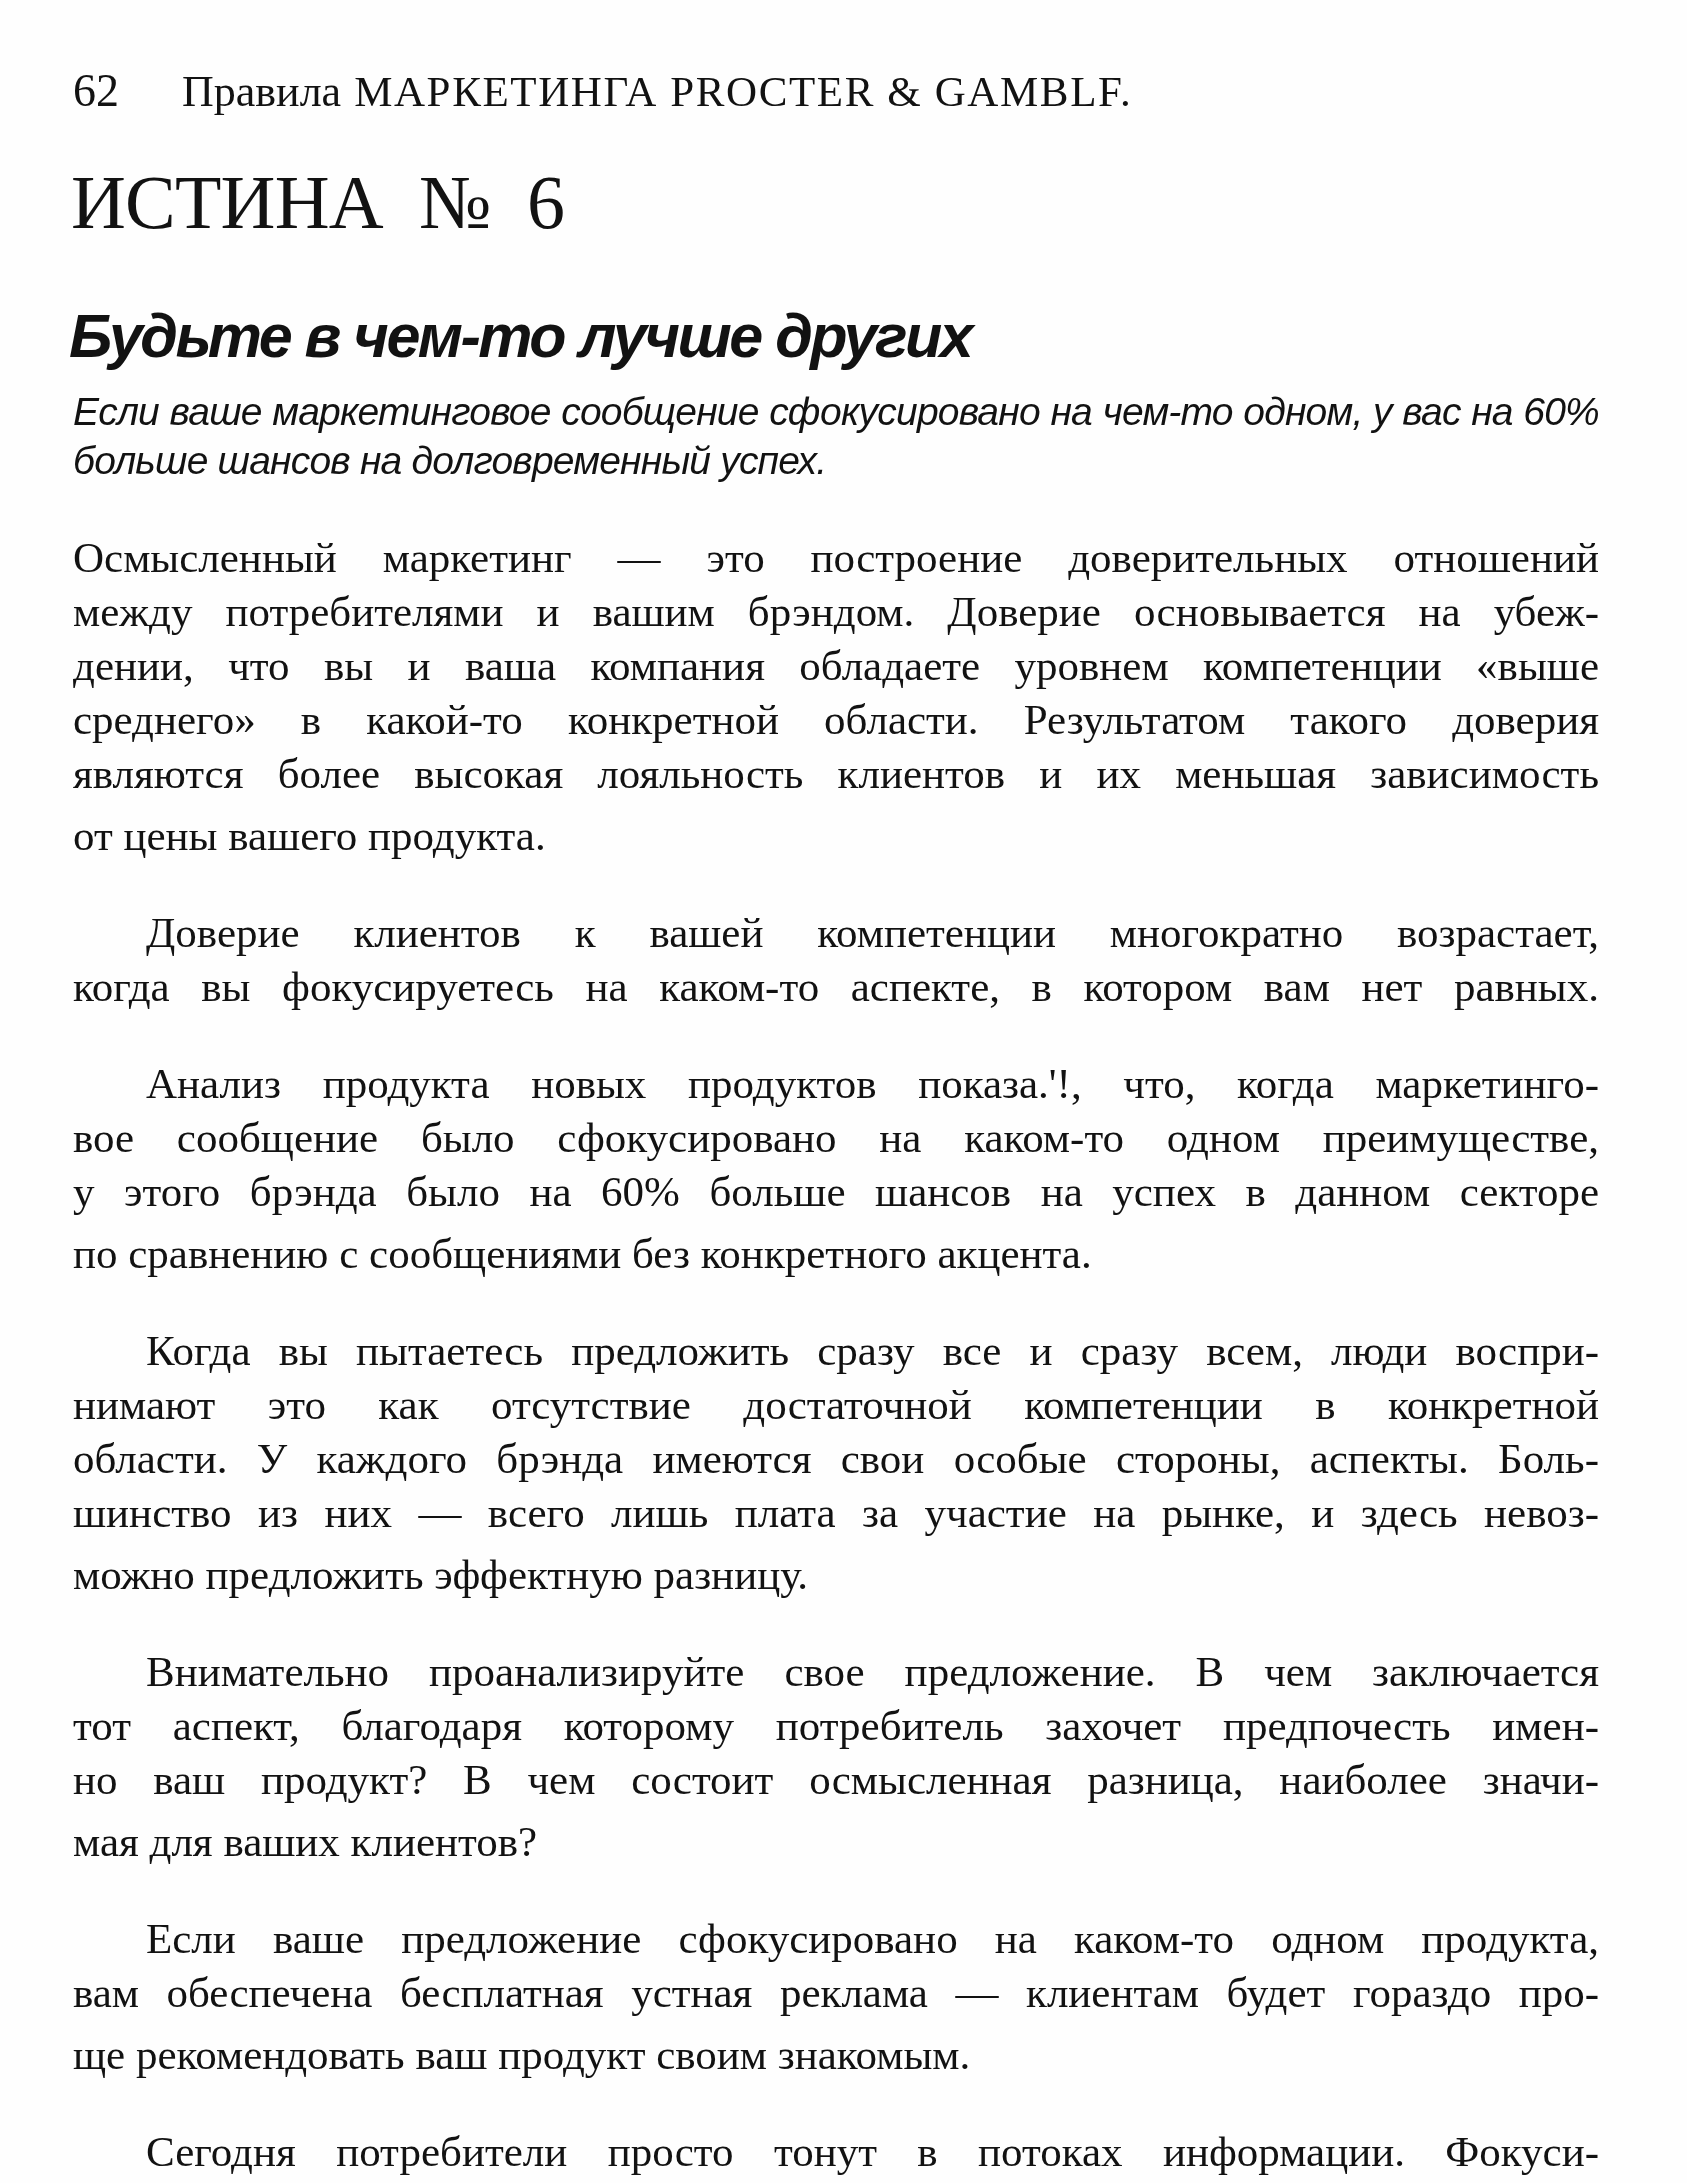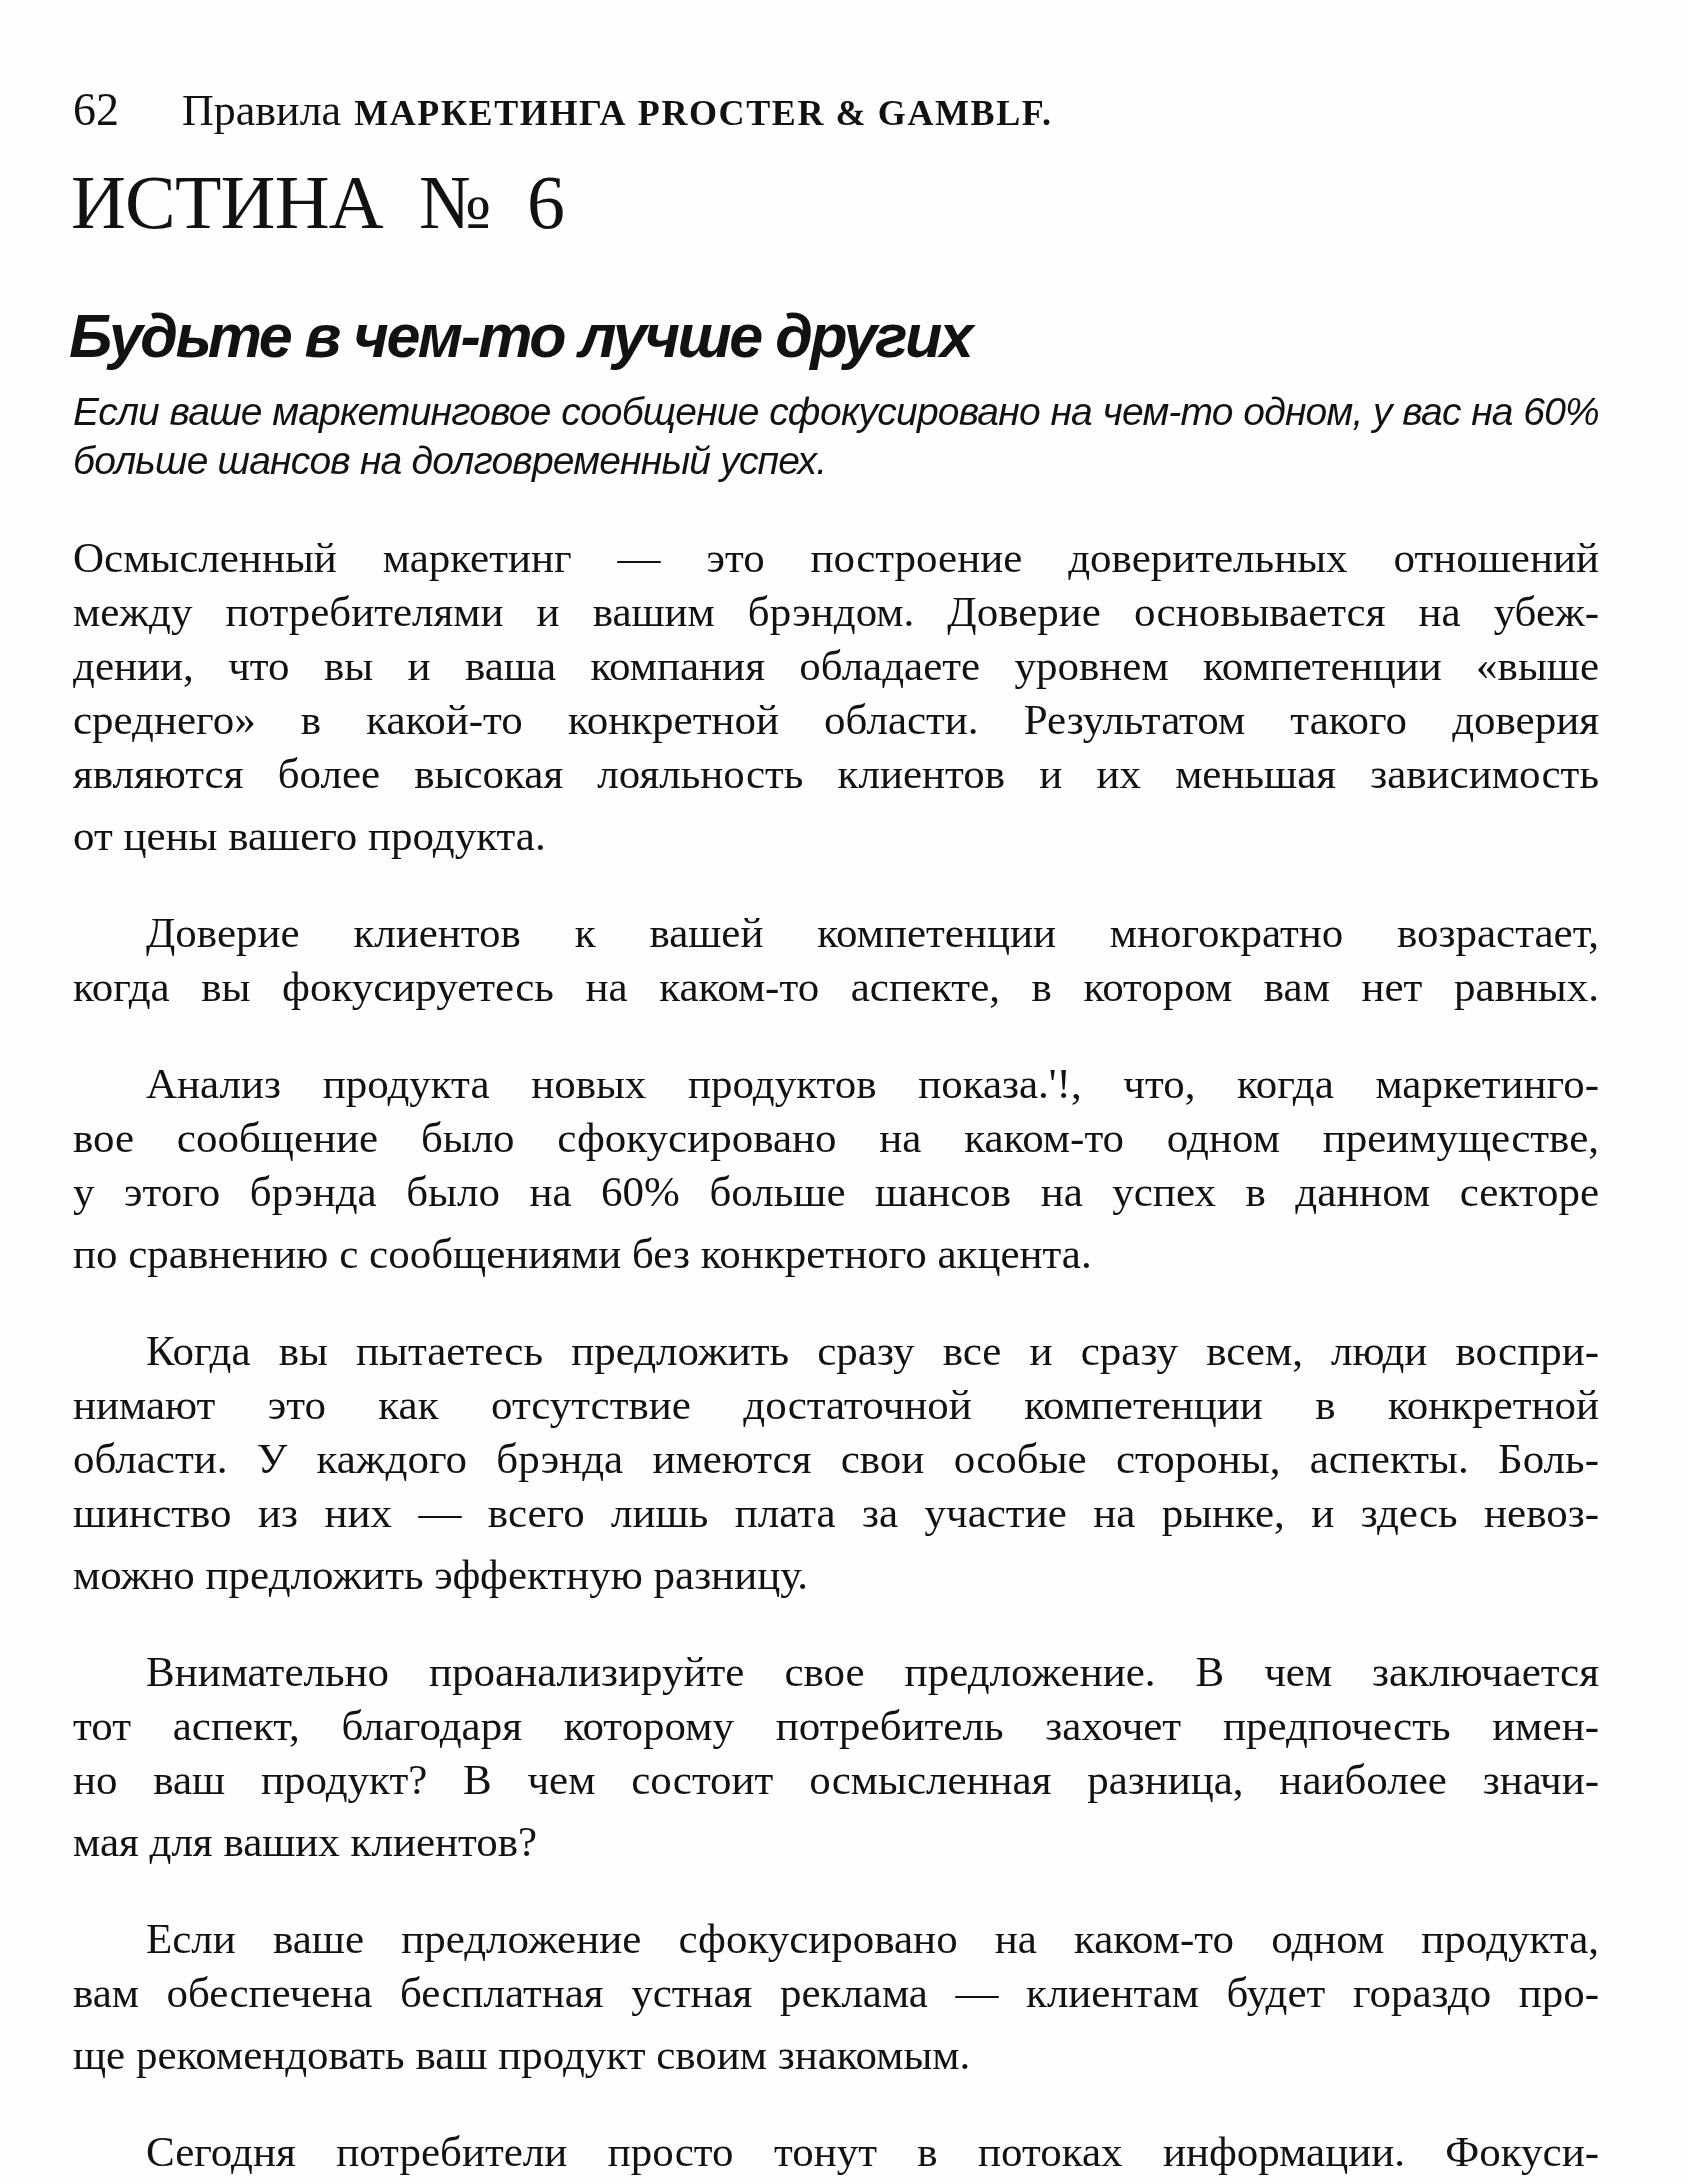--- a/index.html
+++ b/index.html
@@ -9,23 +9,23 @@
     background:#fefefe;
     color:#121212;
     font-family:"Liberation Serif", serif;
     overflow:hidden;
   }
   
   .running-head{
     position:absolute;top:64px;left:73px;
     white-space:nowrap;
   }
-  .pagenum{font-size:46px;display:inline-block;margin-top:19px;}
+  .pagenum{font-size:46px;display:inline-block;}
   .rh-main{font-size:44px;display:inline-block;margin-left:63px;}
-  .rh-caps{font-size:36px;display:inline-block;margin-left:13px;letter-spacing:1.6px;font-weight:bold;}
+  .rh-caps{font-size:43px;display:inline-block;margin-left:13px;letter-spacing:1.6px;}
   
   .kicker{
     position:absolute;top:163px;left:71px;
     margin:0;font-weight:normal;
     font-size:76px;line-height:79px;
     letter-spacing:-0.8px;word-spacing:18px;
     white-space:nowrap;
   }
   
   .title{

